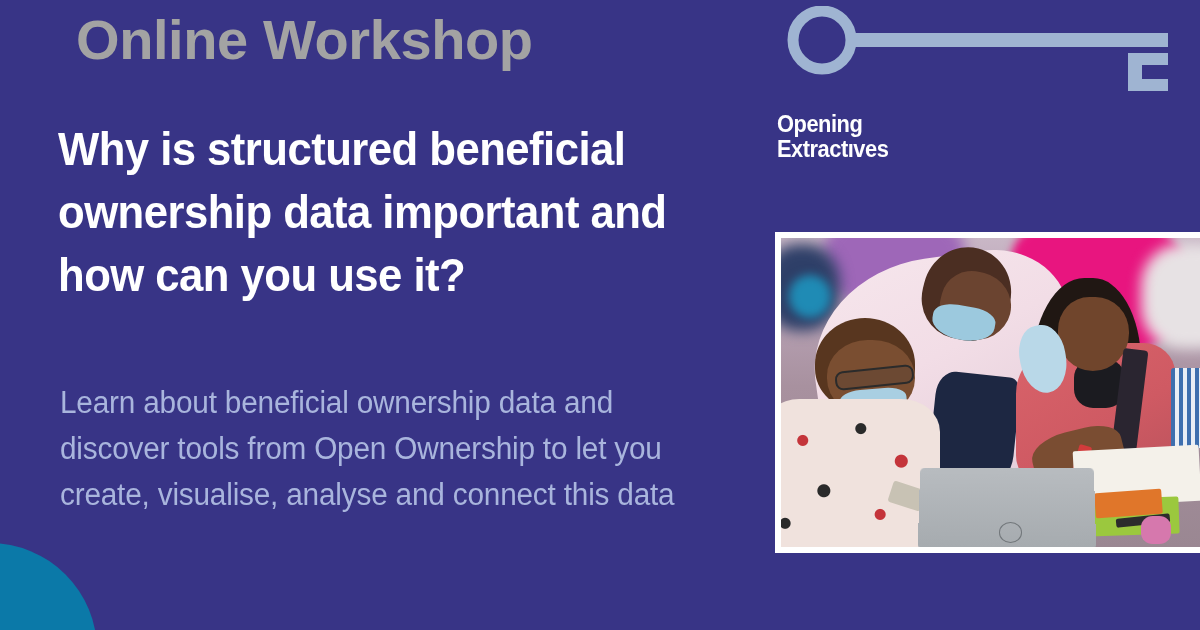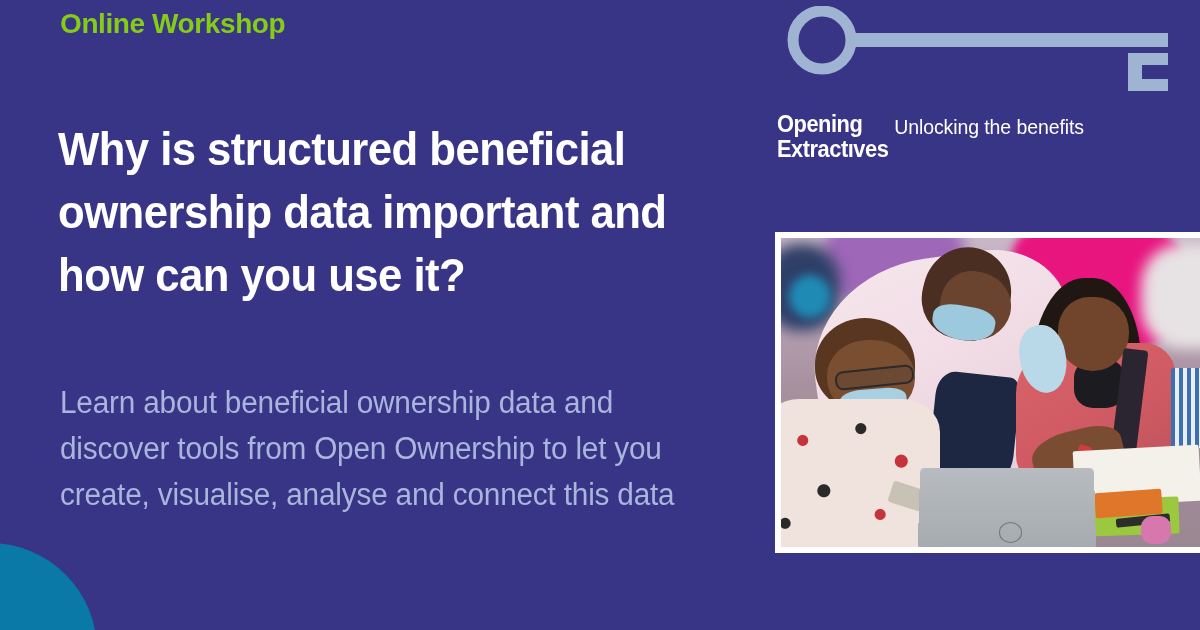--- a/index.html
+++ b/index.html
@@ -36,24 +36,24 @@
   .left-col {
     position: absolute;
     left: 0;
     top: 0;
     width: 760px;
     height: 630px;
   }
 
   .eyebrow {
     position: absolute;
-    left: 60px;
+    left: 76px;
     top: 8px;
-    color: #84cc16;
-    font-size: 28px;
+    color: #a3a3a3;
+    font-size: 56px;
     font-weight: 700;
     letter-spacing: -0.4px;
     line-height: 1.15;
     white-space: nowrap;
   }
 
   .headline {
     position: absolute;
     left: 58px;
     top: 118px;
@@ -343,21 +343,20 @@
         <rect x="348" y="73" width="40" height="12" fill="#9fb4d2"></rect>
       </svg>
     </div>
 
     <div class="brand-row">
       <div class="wordmark">
         <span>Opening</span>
         <span class="line2">Extractıves</span>
       </div>
       <div class="tagline">
-        <span>Unlocking the benefits</span>
       </div>
     </div>
 
     <div class="photo-frame">
       <div class="photo">
         <div class="ph-bg"></div>
 
         <div class="ph-blob bg-purple"></div>
         <div class="ph-blob bg-pinkshirt"></div>
         <div class="ph-blob bg-white-r"></div>

